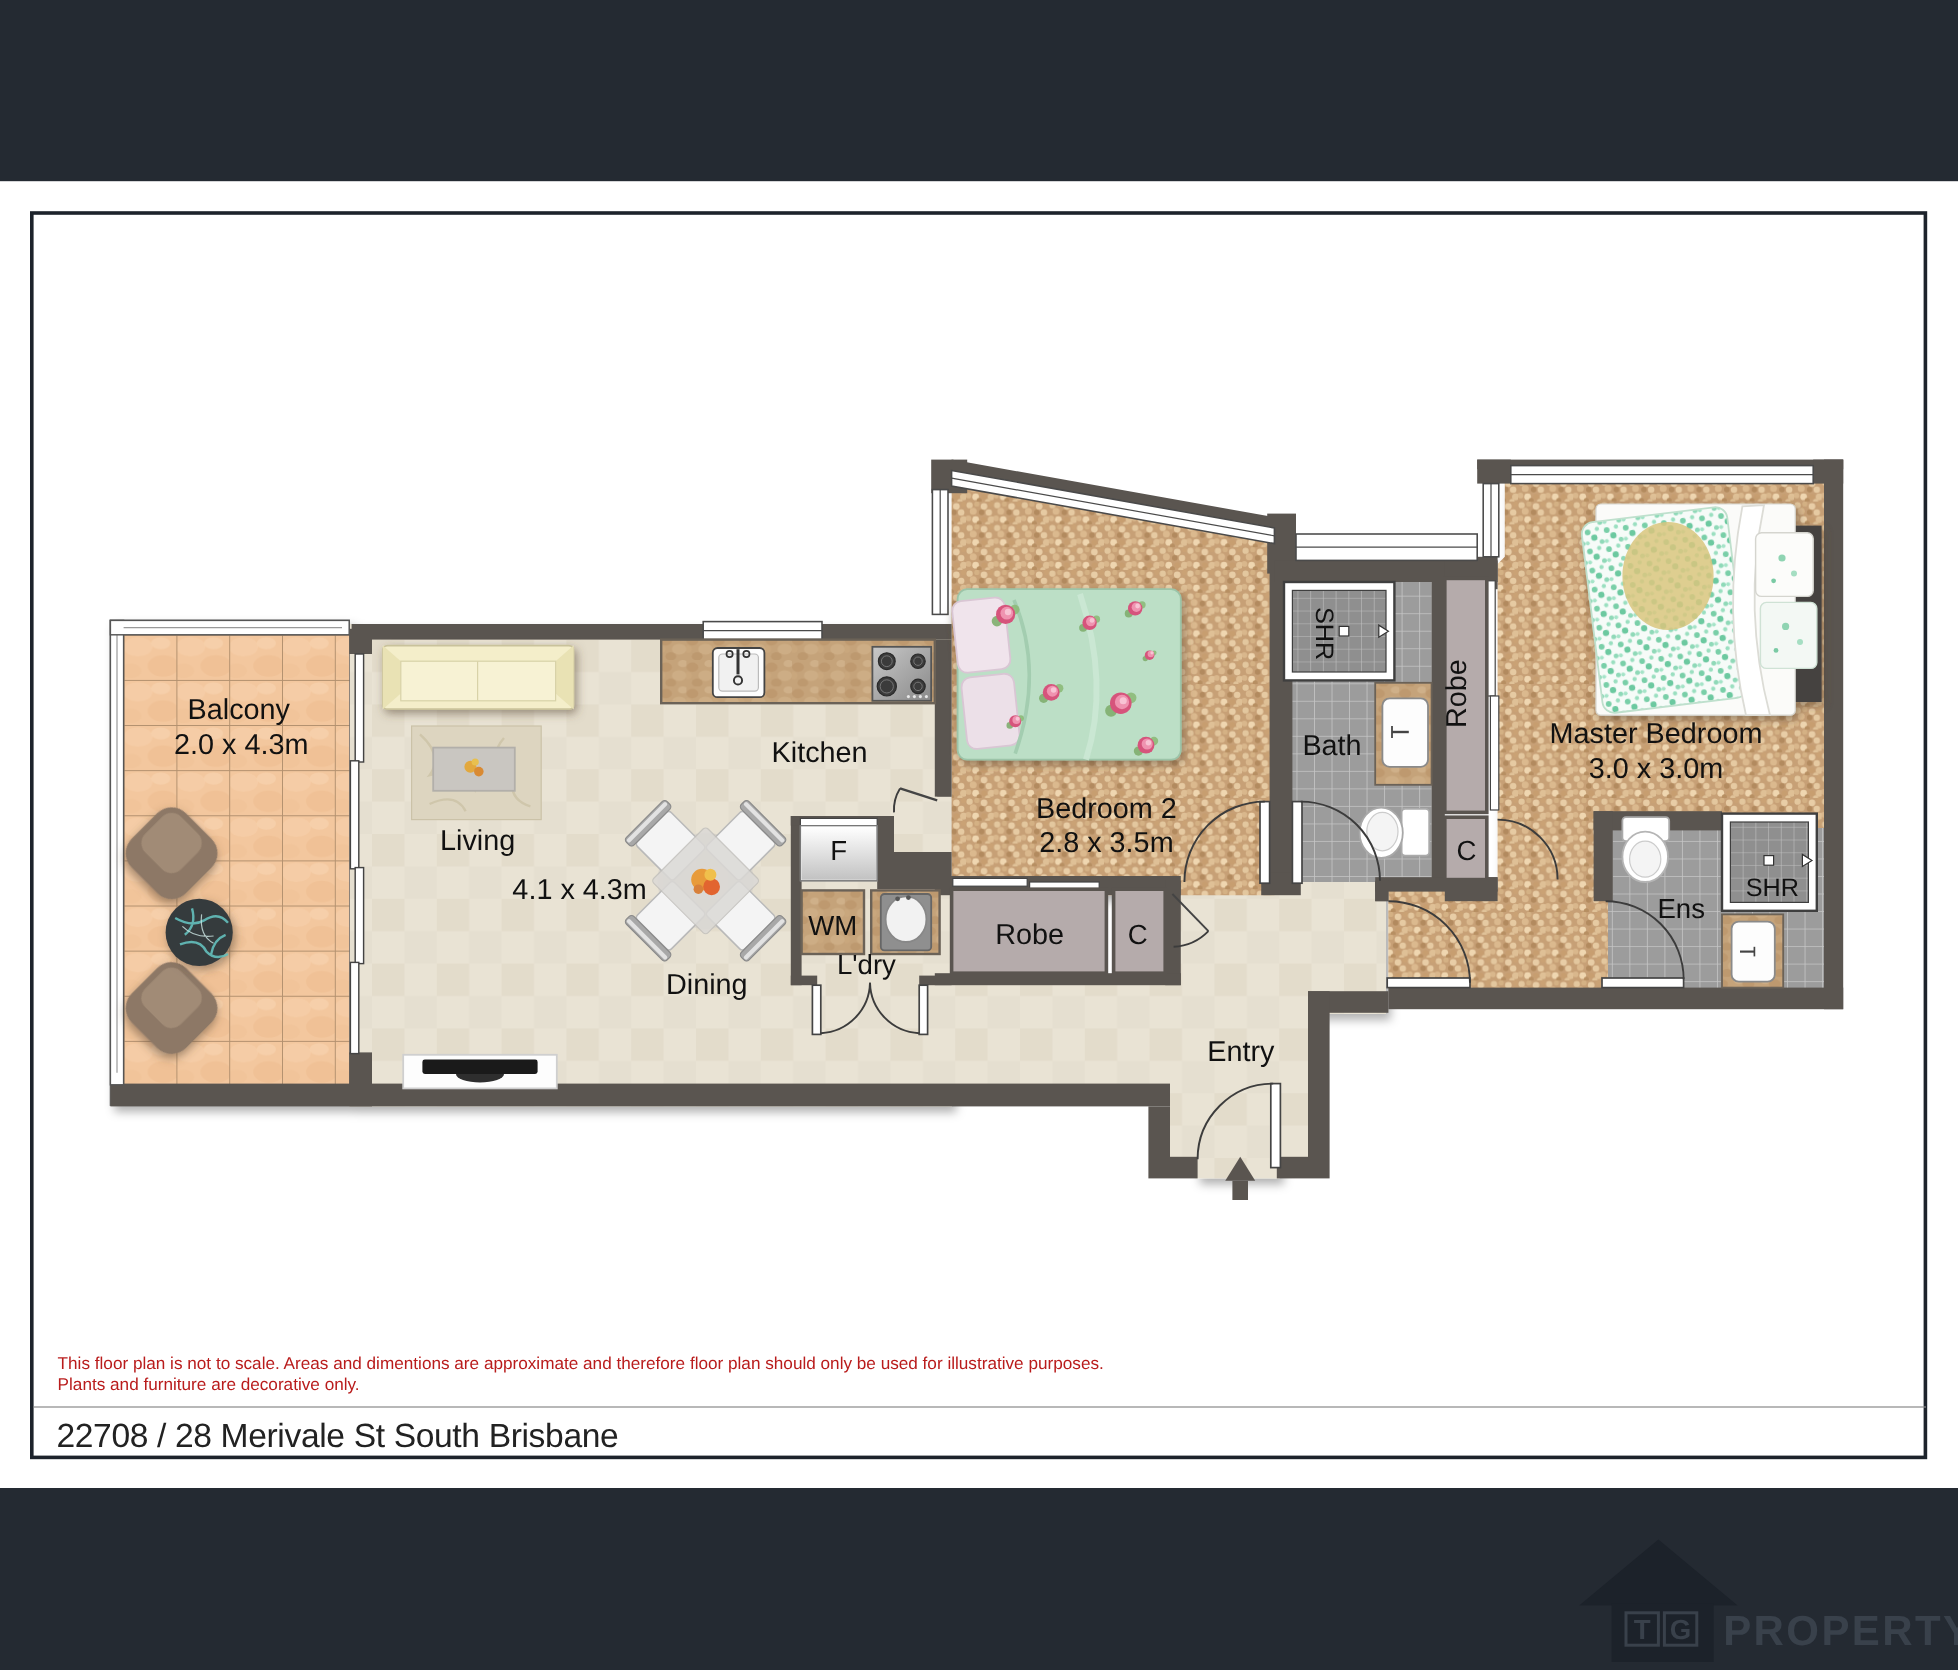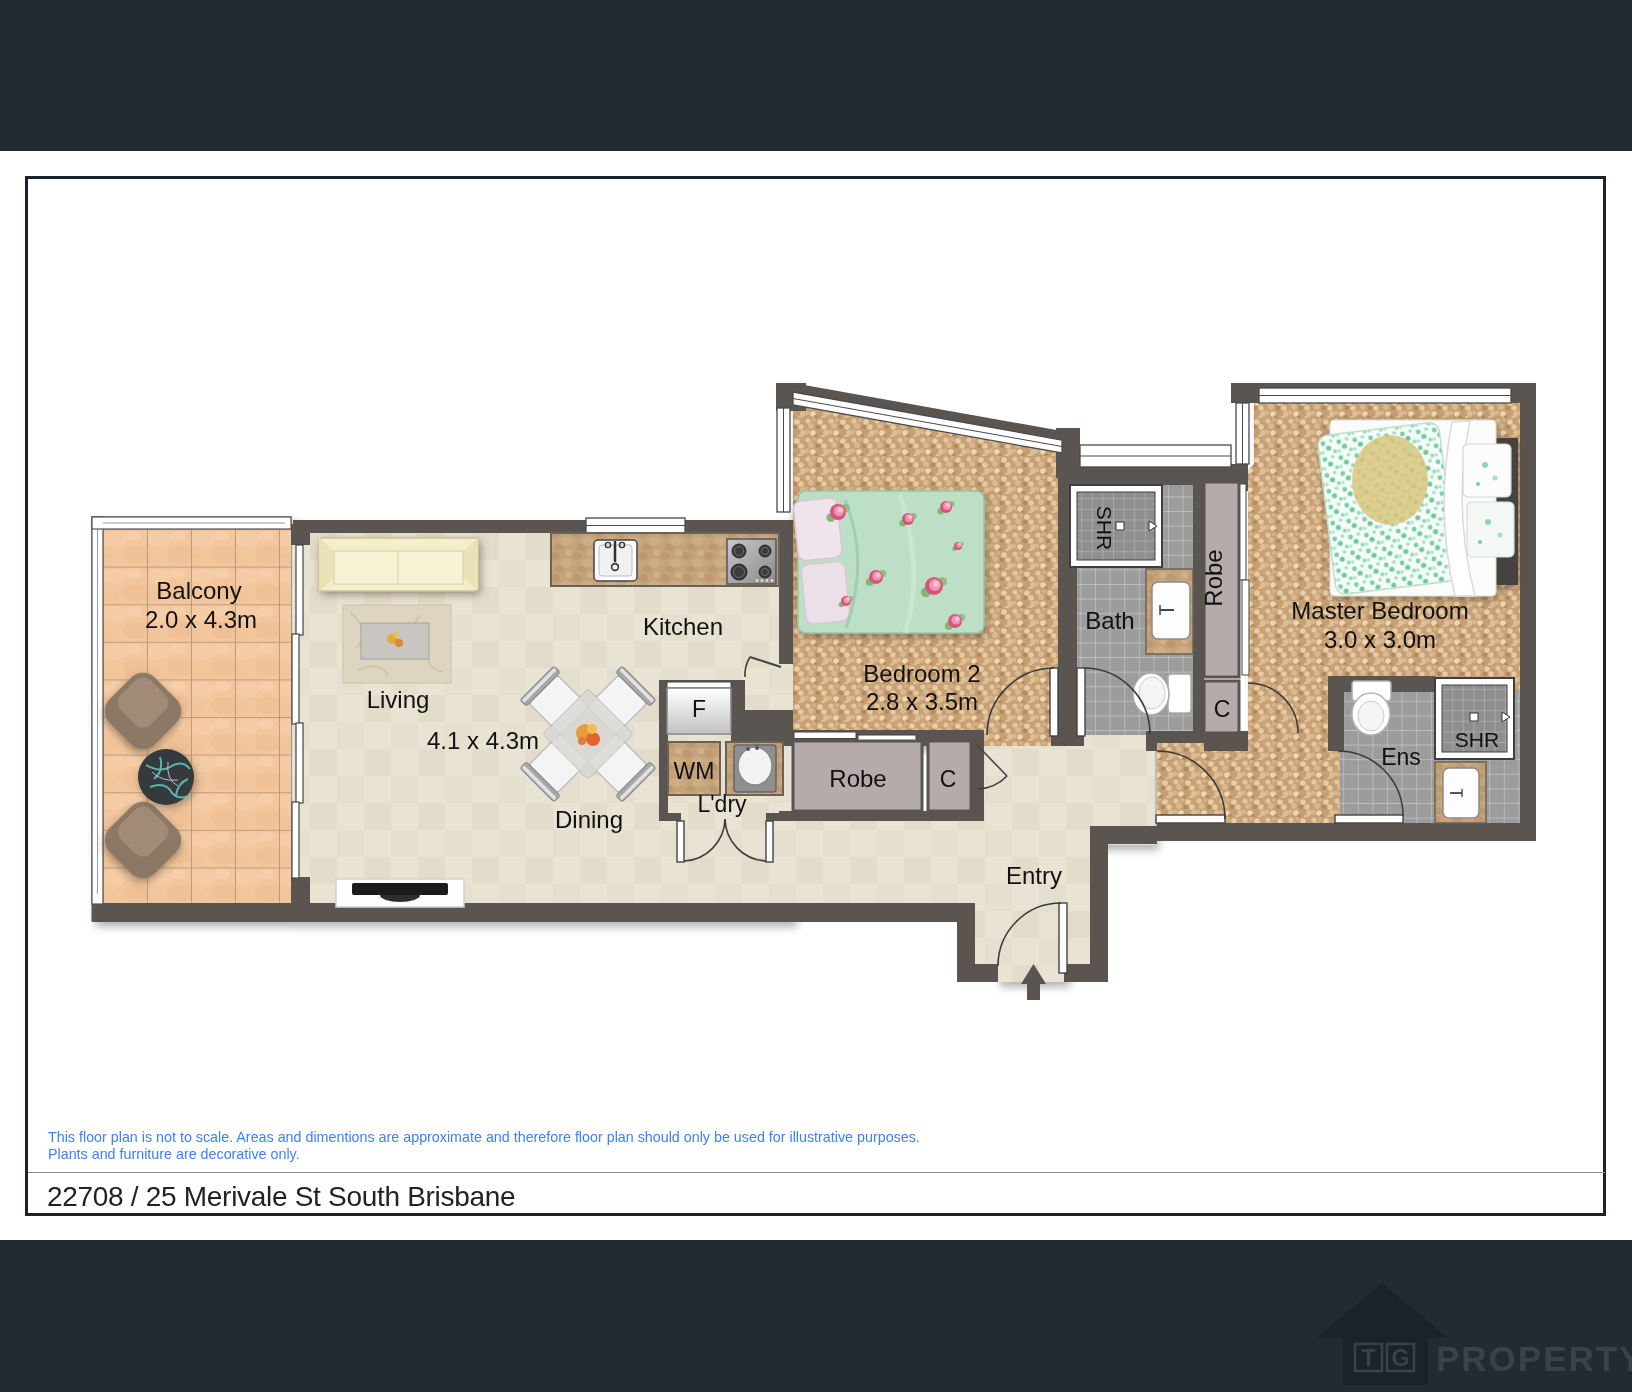--- a/index.html
+++ b/index.html
@@ -1,20 +1,20 @@
 <!DOCTYPE html>
 <html><head><meta charset="utf-8"><style>
 html,body{margin:0;padding:0;background:#fff;width:1632px;height:1392px;overflow:hidden}
 *{box-sizing:border-box}
 .band{position:absolute;left:0;width:1632px;background:#242a32}
 #top{top:0;height:151px}
 #bot{top:1240px;height:152px}
 #frame{position:absolute;left:25px;top:176px;width:1581px;height:1040px;border:3px solid #1d232b;background:#fff}
 #plan{position:absolute;left:0;top:0}
-#disc{position:absolute;left:48px;top:1129px;font-family:'Liberation Sans',sans-serif;font-size:14.3px;color:#3b82f6;line-height:17.3px}
+#disc{position:absolute;left:48px;top:1129px;font-family:'Liberation Sans',sans-serif;font-size:14.3px;color:#b91c1c;line-height:17.3px}
 #sep{position:absolute;left:28px;top:1172px;width:1577px;border-top:1px solid #8a8a8a}
 #addr{position:absolute;left:47px;top:1181px;font-family:'Liberation Sans',sans-serif;font-size:28px;letter-spacing:-0.3px;color:#222}
 </style></head><body>
 <div class="band" id="top"></div>
 <div id="frame"></div>
 <div id="plan"><svg width="1632" height="1392" viewBox="0 0 1632 1392">
       <defs>
 <pattern id="carpet" width="23" height="19" patternUnits="userSpaceOnUse">
  <rect width="23" height="19" fill="#c7a076"></rect>
  <circle cx="3" cy="3" r="2.6" fill="#e3c79e"></circle>
@@ -380,21 +380,21 @@
       <text x="694" y="779" text-anchor="middle" style="font-family:'Liberation Sans',sans-serif;font-size:23px;fill:#111">WM</text>
       <text x="722" y="812" text-anchor="middle" style="font-family:'Liberation Sans',sans-serif;font-size:23px;fill:#111">L'dry</text>
       <text x="1380" y="619" text-anchor="middle" style="font-family:'Liberation Sans',sans-serif;font-size:24px;fill:#111">Master Bedroom</text>
       <text x="1380" y="648" text-anchor="middle" style="font-family:'Liberation Sans',sans-serif;font-size:24px;fill:#111">3.0 x 3.0m</text>
       <text x="1401" y="765" text-anchor="middle" style="font-family:'Liberation Sans',sans-serif;font-size:23px;fill:#111">Ens</text>
       <text x="1477" y="747" text-anchor="middle" style="font-family:'Liberation Sans',sans-serif;font-size:21px;fill:#111">SHR</text>
       <text x="1034" y="884" text-anchor="middle" style="font-family:'Liberation Sans',sans-serif;font-size:24px;fill:#111">Entry</text>
     </svg></div>
 <div id="disc">This floor plan is not to scale. Areas and dimentions are approximate and therefore floor plan should only be used for illustrative purposes.<br>Plants and furniture are decorative only.</div>
 <div id="sep"></div>
-<div id="addr">22708 / 25 Merivale St South Brisbane</div>
+<div id="addr">22708 / 28 Merivale St South Brisbane</div>
 <div class="band" id="bot">
     <svg width="632" height="152" viewBox="0 0 632 152" style="position:absolute;right:0;bottom:0">
 <polygon points="382,43 316,98 448,98" fill="#1c222a"></polygon>
 <rect x="343" y="96" width="85" height="49" fill="#1c222a"></rect>
 <rect x="355" y="104" width="27" height="27" fill="none" stroke="#39414b" stroke-width="2.5"></rect>
 <rect x="387" y="104" width="27" height="27" fill="none" stroke="#39414b" stroke-width="2.5"></rect>
 <text x="368.5" y="126" text-anchor="middle" style="font-family:'Liberation Sans',sans-serif;font-size:23px;font-weight:bold;fill:#39414b">T</text>
 <text x="400.5" y="126" text-anchor="middle" style="font-family:'Liberation Sans',sans-serif;font-size:23px;font-weight:bold;fill:#39414b">G</text>
 <text x="436" y="131" style="font-family:'Liberation Sans',sans-serif;font-size:35px;font-weight:bold;fill:#39414b;letter-spacing:2px">PROPERTY</text>
 </svg>

